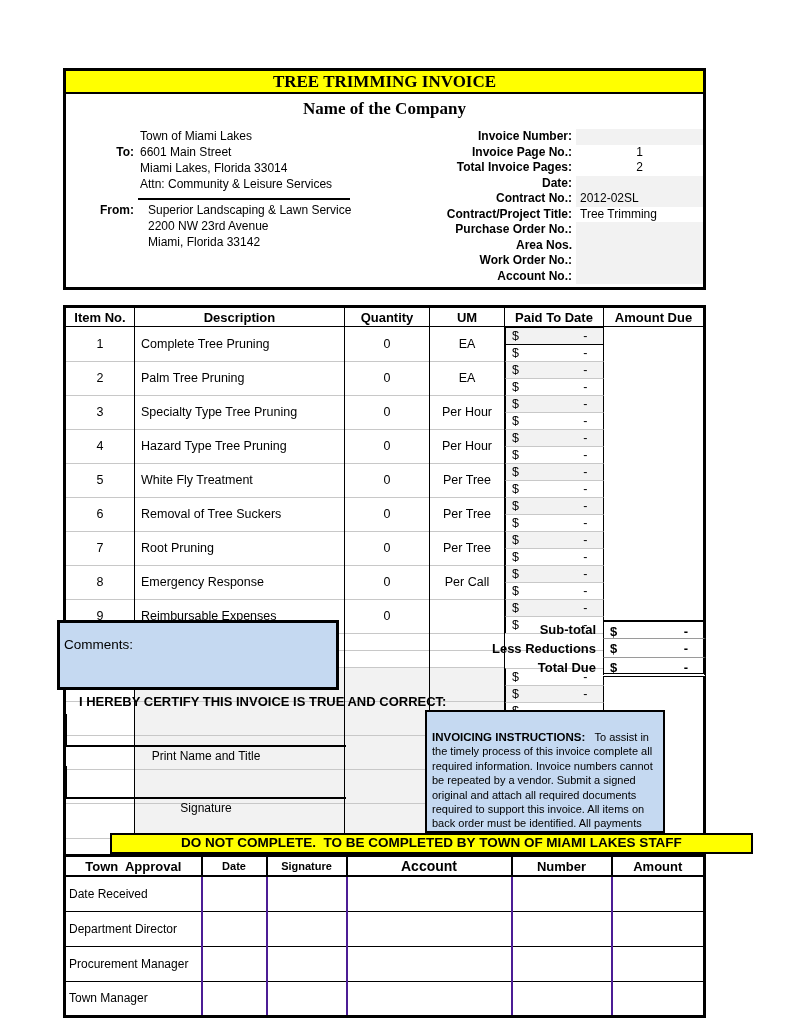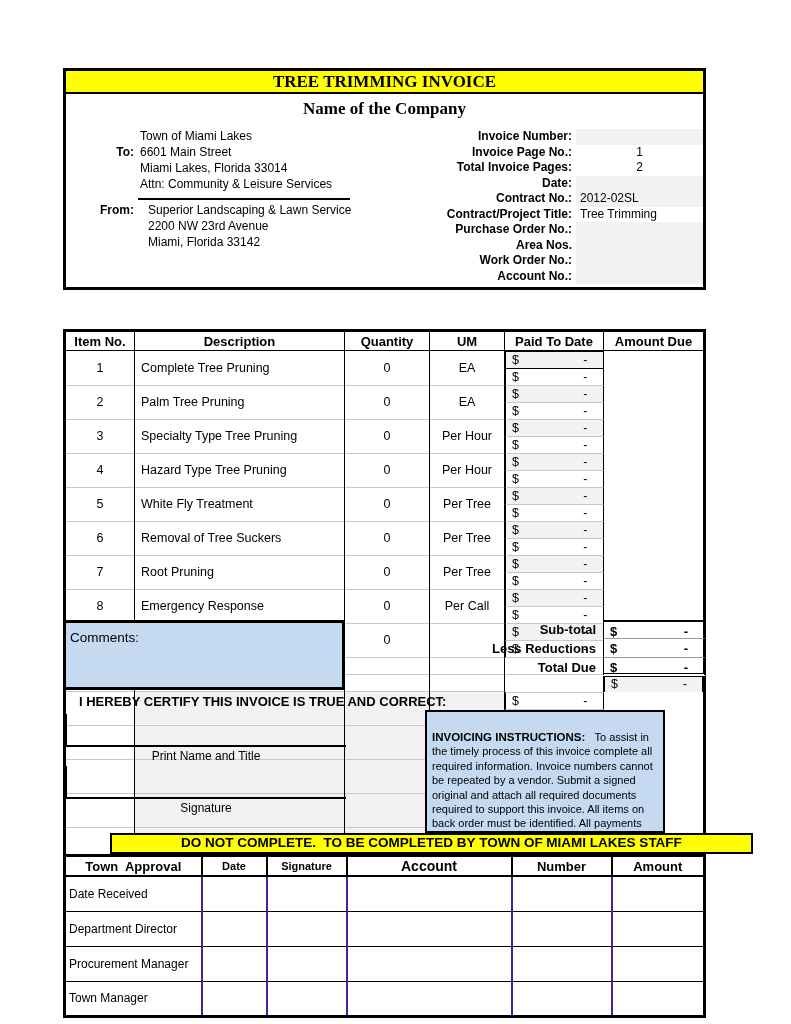--- a/index.html
+++ b/index.html
@@ -18,36 +18,36 @@
   .addr-text.ind{padding-left:10px;}
   .from-sep{position:absolute;left:72px;top:127px;width:212px;border-top:2px solid #000;}
   .inv-fields{position:absolute;right:0;top:58px;width:335px;font-size:12px;}
   .inv-row{display:flex;height:15.5px;line-height:15.5px;}
   .inv-label{width:208px;text-align:right;font-weight:bold;padding-right:4px;flex:none;}
   .inv-value{flex:1;padding-left:4px;}
   .inv-value.shaded{background:var(--shaded-gray,#f2f2f2);}
   .inv-value.center{text-align:center;padding-left:0;}
 
   
-  .items-table{position:absolute;left:63px;top:305px;width:643px;border-collapse:collapse;table-layout:fixed;margin-top:24px;}
+  .items-table{position:absolute;left:63px;top:305px;width:643px;border-collapse:collapse;table-layout:fixed;}
   .items-table{border:3px solid #000;}
   .items-table th{height:20px;font-size:13px;font-weight:bold;text-align:center;border:1px solid #000;background:#fff;}
   .items-table td{height:17px;font-size:12.5px;border-left:1px solid #000;border-right:1px solid #000;
     border-top:1px solid #c8c8c8;padding:0;overflow:hidden;white-space:nowrap;}
   .items-table tr:first-child td{border-top:1px solid #000;}
   .c-no{text-align:center;}
   .c-desc{text-align:left;padding-left:6px !important;}
   .c-desc.bold{font-weight:bold;padding-left:10px !important;}
   .c-qty,.c-um{text-align:center;}
   .shade{background:var(--shaded-gray,#f2f2f2);}
   .c-money.flex{display:flex;align-items:center;justify-content:space-between;padding:0 15px 0 6px;}
 
   
-  .comments-box{position:absolute;left:63px;top:620px;width:282px;height:70px;background:var(--light-blue,#c5d9f1);
-    border:3px solid #000;font-size:13.5px;padding:7px 4px;}
+  .comments-box{position:absolute;left:57px;top:620px;width:282px;height:70px;background:var(--light-blue,#c5d9f1);
+    border:3px solid #000;font-size:13.5px;padding:14px 4px;}
   .totals{position:absolute;left:420px;top:620px;width:286px;}
   .totals-row{display:flex;height:19px;line-height:19px;}
   .totals-label{flex:1;text-align:right;font-weight:bold;font-size:13px;padding-right:7px;}
   .totals-cell{width:103px;flex:none;display:flex;justify-content:space-between;font-weight:bold;font-size:13px;
     padding:0 15px 0 6px;border-left:1px solid #000;border-right:3px solid #000;border-bottom:1px solid #9a9a9a;background:#fff;}
   .totals-row:first-child .totals-cell{border-top:2px solid #000;}
   .totals-row:last-child .totals-cell{border-bottom:4px double #000;}
 
   .certify{position:absolute;left:63px;top:692px;height:20px;line-height:20px;border-left:2px solid #000;
     padding-left:14px;font-weight:bold;font-size:13px;white-space:pre;}

